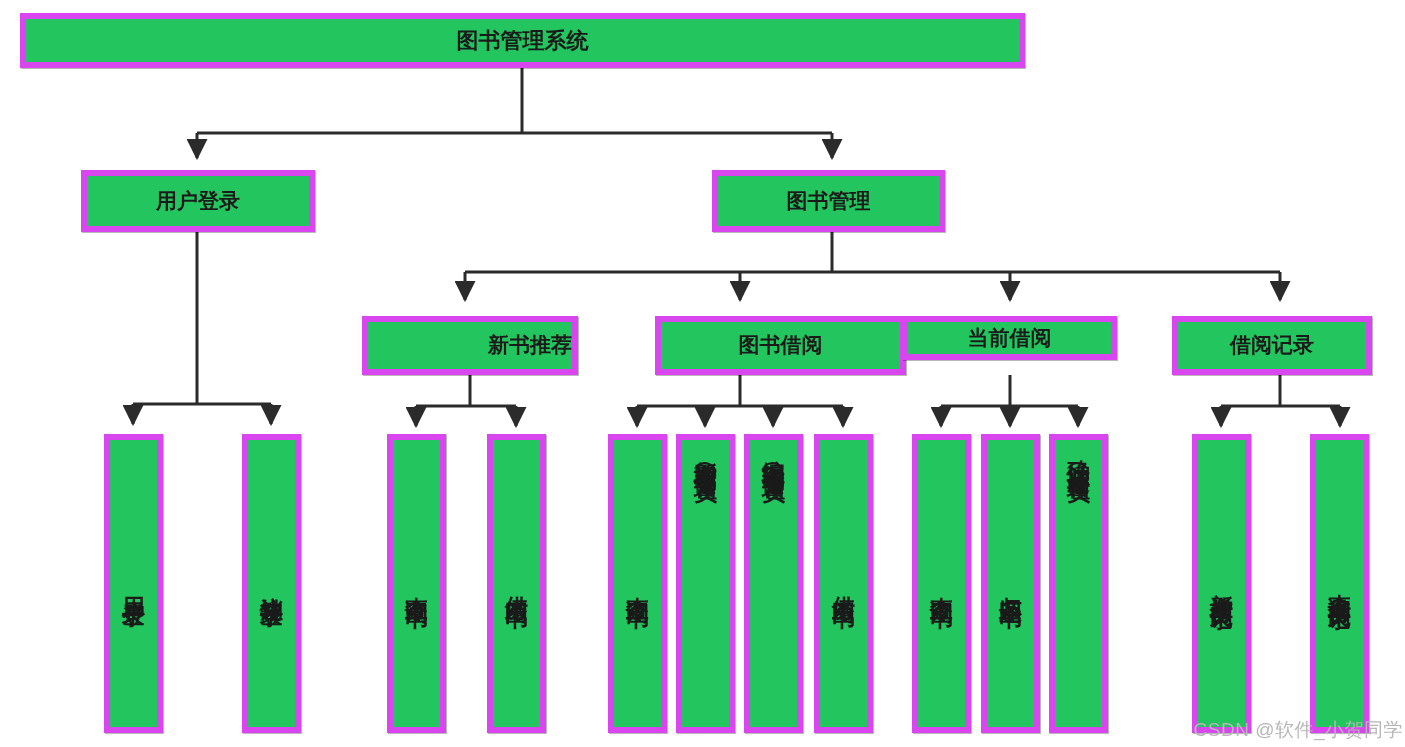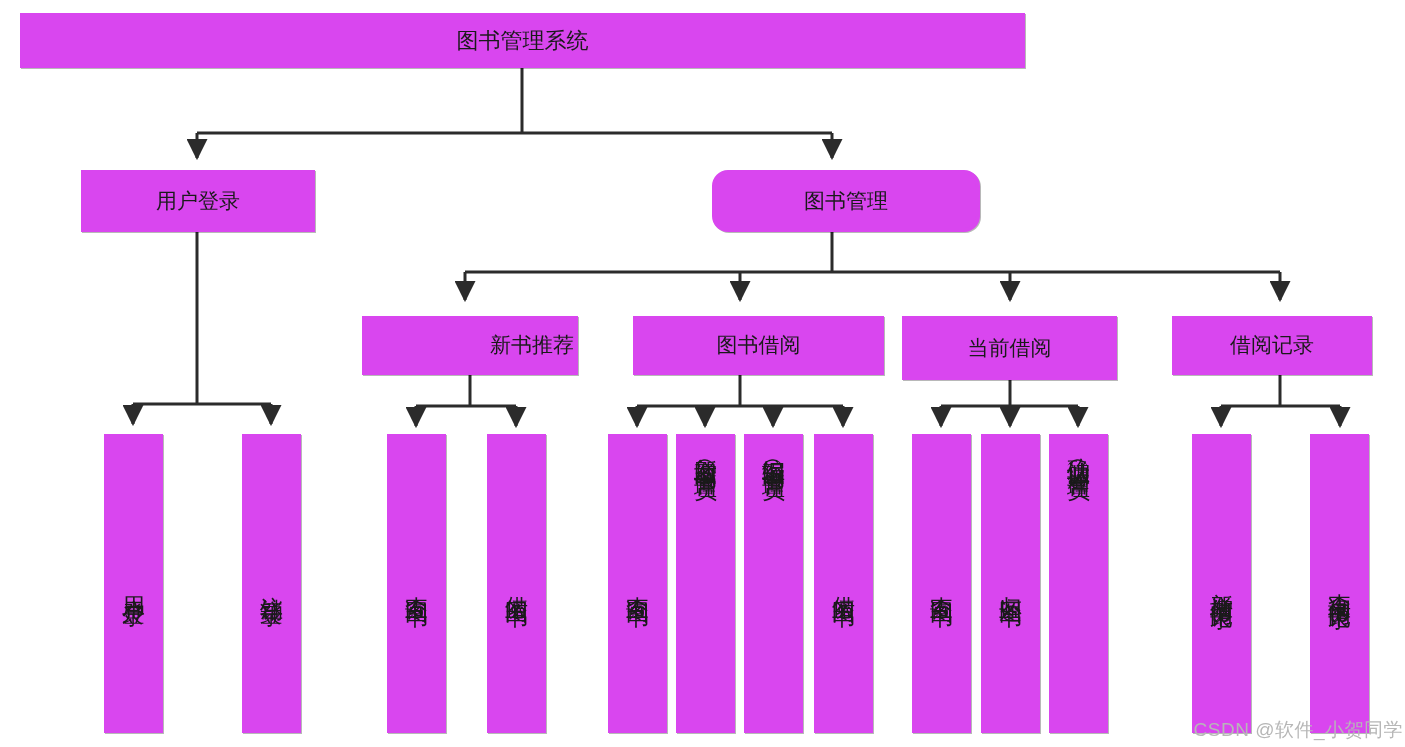--- a/index.html
+++ b/index.html
@@ -21,28 +21,29 @@
     position: absolute;
     left: 0;
     top: 0;
     width: 1405px;
     height: 747px;
     pointer-events: none;
   }
   .node {
     position: absolute;
     box-sizing: border-box;
-    border: 4px solid #d946ef;
-    background: #d946ef;
+    border: 6px solid #d946ef;
+    background: #22c55e;
     box-shadow: 1px 1px 0 rgba(0,0,0,0.28);
     display: flex;
     align-items: center;
     justify-content: center;
     color: #1a1a1a;
     z-index: 2;
+    font-weight: bold;
   }
   .node .label {
     display: block;
     text-align: center;
     line-height: 1.15;
     white-space: nowrap;
   }
   
   .node.horiz .label {
     font-size: 21px;
@@ -136,31 +137,31 @@
     </g>
   </svg>
 
   <div class="node root horiz" style="left:20px; top:13px; width:1005px; height:55px;">
     <span class="label">图书管理系统</span>
   </div>
 
   <div class="node horiz" style="left:81px; top:170px; width:234px; height:62px;">
     <span class="label">用户登录</span>
   </div>
-  <div class="node horiz" style="left:712px; top:170px; width:268px; height:62px;border-radius:16px;">
+  <div class="node horiz" style="left:712px; top:170px; width:233px; height:62px;">
     <span class="label">图书管理</span>
   </div>
 
   <div class="node horiz" style="left:362px; top:316px; width:216px; height:59px;justify-content:flex-end;">
     <span class="label">新书推荐</span>
   </div>
-  <div class="node horiz" style="left:633px; top:316px; width:251px; height:59px;">
+  <div class="node horiz" style="left:655px; top:316px; width:251px; height:59px;">
     <span class="label">图书借阅</span>
   </div>
-  <div class="node horiz" style="left:902px; top:316px; width:215px; height:64px;">
+  <div class="node horiz" style="left:902px; top:316px; width:215px; height:44px;">
     <span class="label">当前借阅</span>
   </div>
   <div class="node horiz" style="left:1172px; top:316px; width:200px; height:59px;">
     <span class="label">借阅记录</span>
   </div>
 
   <div class="node vert mid-text" style="left:104px; top:434px; width:59px; height:299px;">
     <span class="label">用户登录</span>
   </div>
   <div class="node vert mid-text" style="left:242px; top:434px; width:59px; height:299px;">

